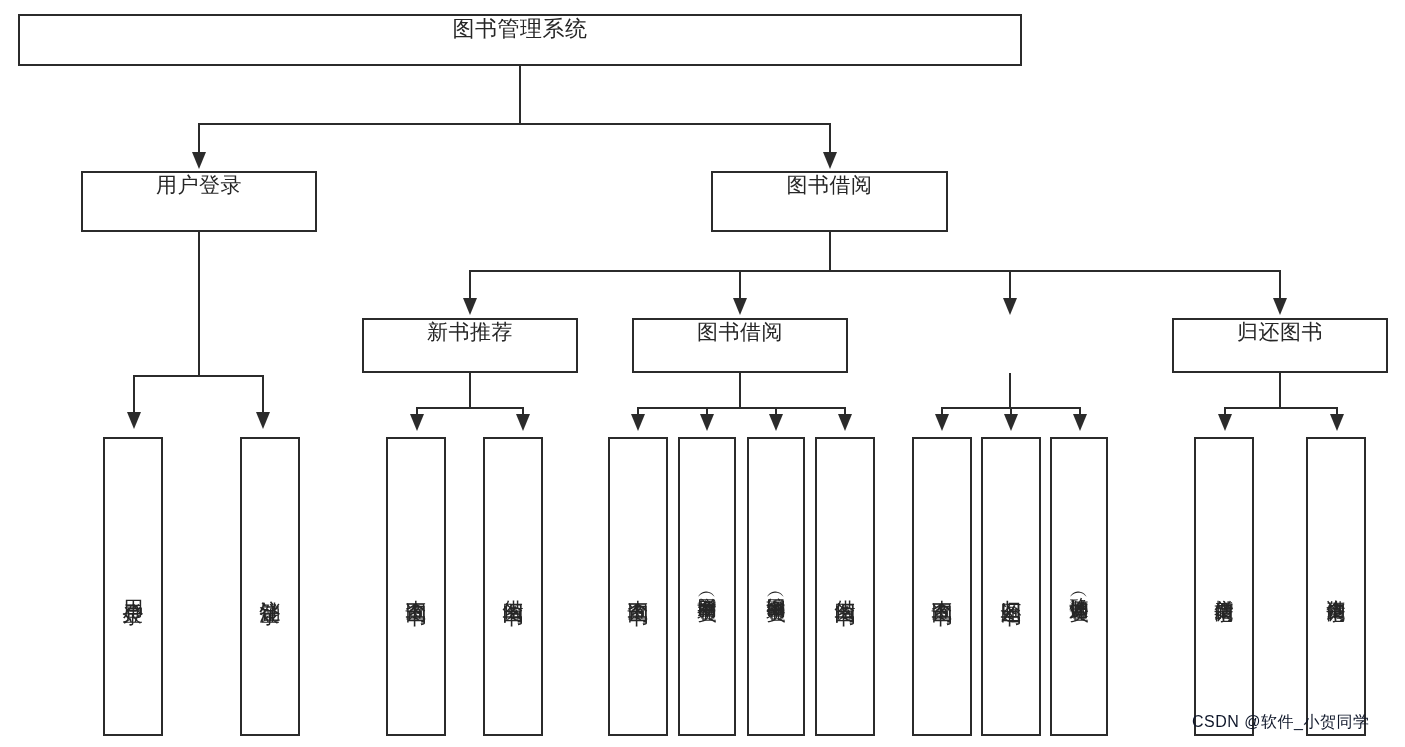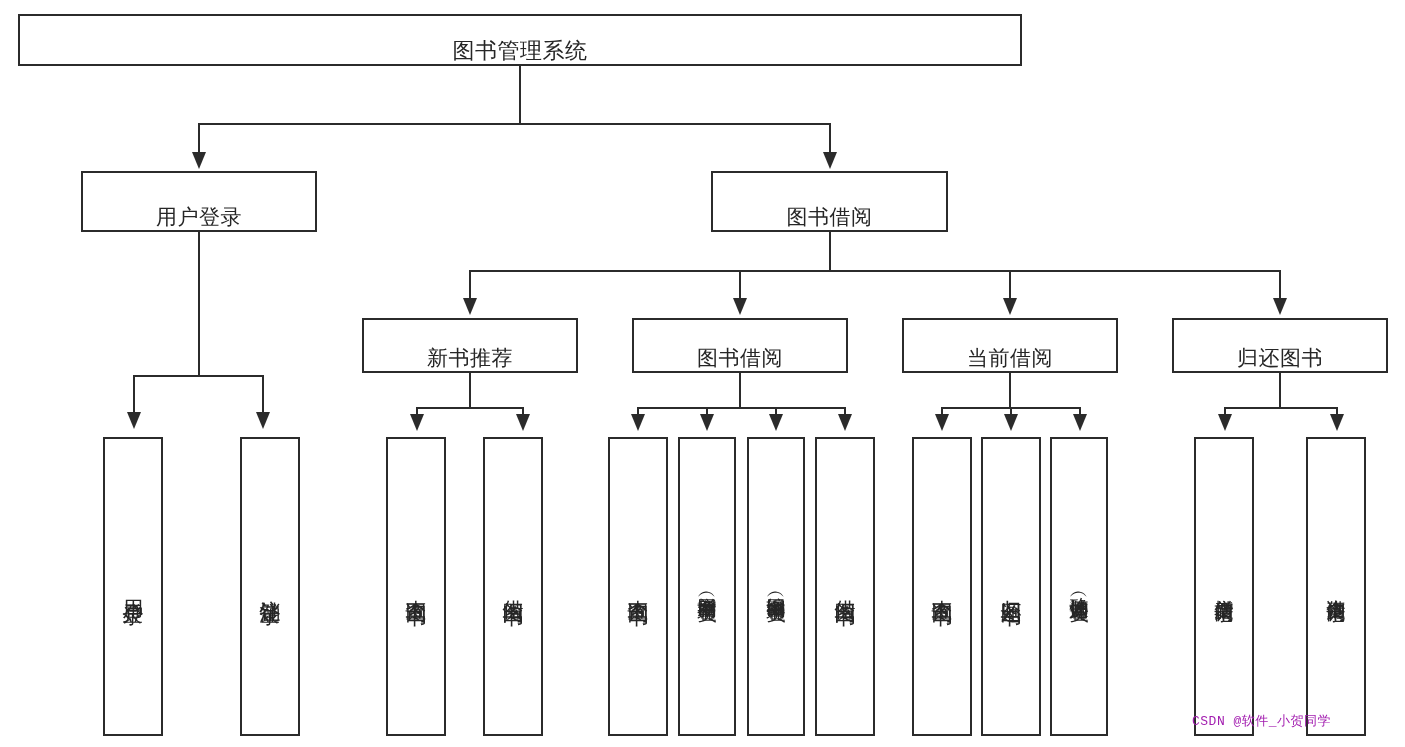--- a/index.html
+++ b/index.html
@@ -16,21 +16,21 @@
     height: 747px;
     background: #ffffff;
     overflow: hidden;
   }
   .node {
     position: absolute;
     box-sizing: border-box;
     border: 2px solid #2b2b2b;
     background: #ffffff;
     display: flex;
-    align-items: flex-end;
+    align-items: flex-start;
     justify-content: center;
     color: #262626;
   }
   .node .lbl {
     display: block;
     text-align: center;
     line-height: 1.18;
     white-space: nowrap;
   }
   
@@ -68,25 +68,24 @@
   .arrow {
     position: absolute;
     width: 0;
     height: 0;
     border-left: 7px solid transparent;
     border-right: 7px solid transparent;
     border-top: 17px solid #2b2b2b;
   }
   .watermark {
     position: absolute;
-    color: #a21caf;
-    font-size: 13px;
+    color: #0f172a;
+    font-size: 16px;
     white-space: nowrap;
     letter-spacing: 0.5px;
-    font-family: Liberation Mono, monospace;
   }
 </style>
 </head>
 <body>
 
 <div id="canvas">
 
   <div class="node h root" style="left:18px; top:14px; width:1004px; height:52px;">
     <span class="lbl">图书管理系统</span>
   </div>
@@ -123,23 +122,20 @@
   <div class="arrow" style="left:1003px; top:298px;"></div>
   <div class="ln v" style="left:1279px; top:270px; height:30px;"></div>
   <div class="arrow" style="left:1273px; top:298px;"></div>
 
   <div class="node h" style="left:362px; top:318px; width:216px; height:55px;">
     <span class="lbl">新书推荐</span>
   </div>
   <div class="node h" style="left:632px; top:318px; width:216px; height:55px;">
     <span class="lbl">图书借阅</span>
   </div>
-  <div class="node h" style="left:902px; top:318px; width:216px; height:55px;">
-    <span class="lbl">当前借阅</span>
-  </div>
   <div class="node h" style="left:1172px; top:318px; width:216px; height:55px;">
     <span class="lbl">归还图书</span>
   </div>
 
   <div class="ln v" style="left:469px; top:373px; height:34px;"></div>
   <div class="ln h" style="left:416px; top:407px; width:107px;"></div>
   <div class="ln v" style="left:416px; top:407px; height:9px;"></div>
   <div class="arrow" style="left:410px; top:414px;"></div>
   <div class="ln v" style="left:522px; top:407px; height:9px;"></div>
   <div class="arrow" style="left:516px; top:414px;"></div>

